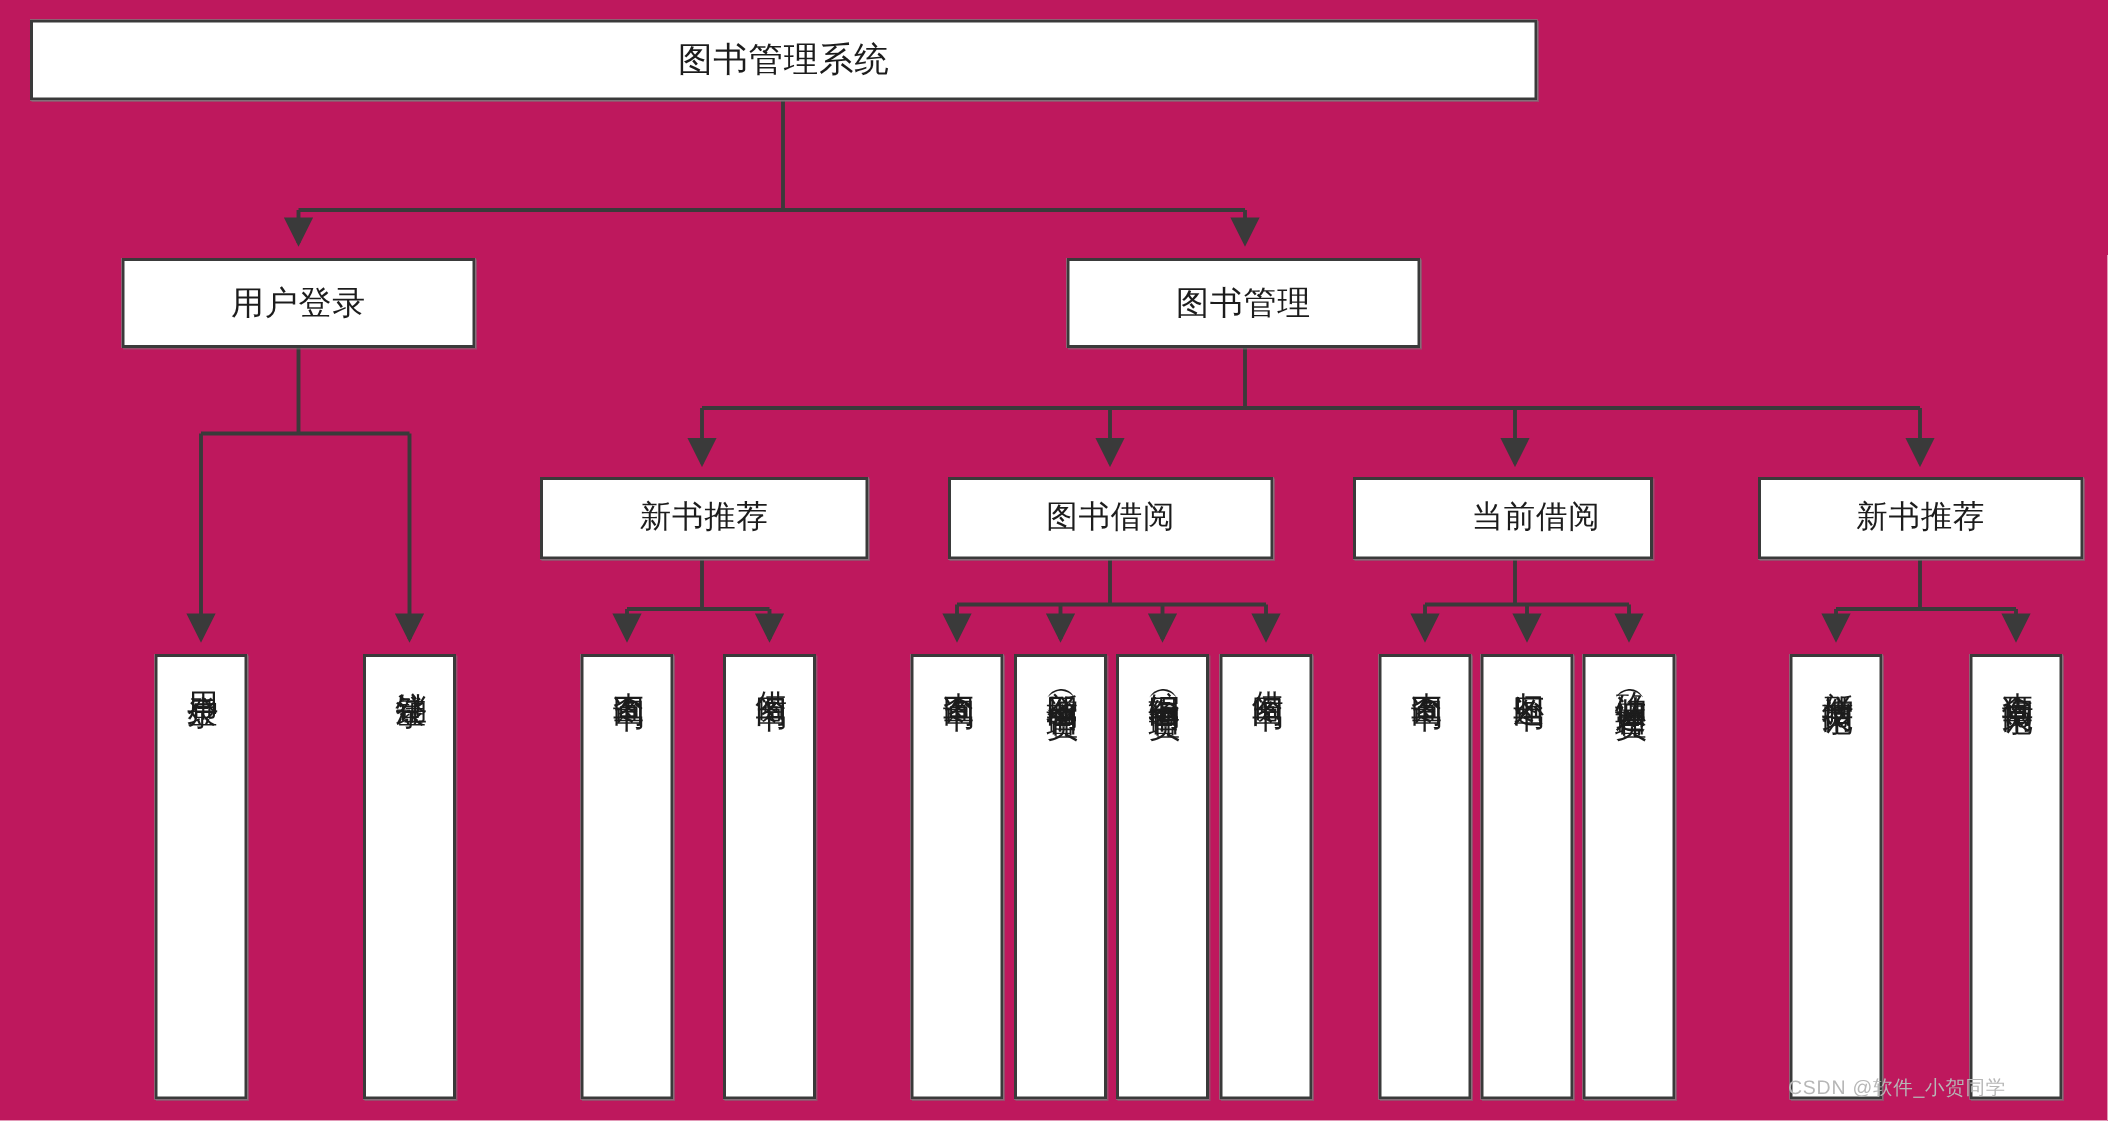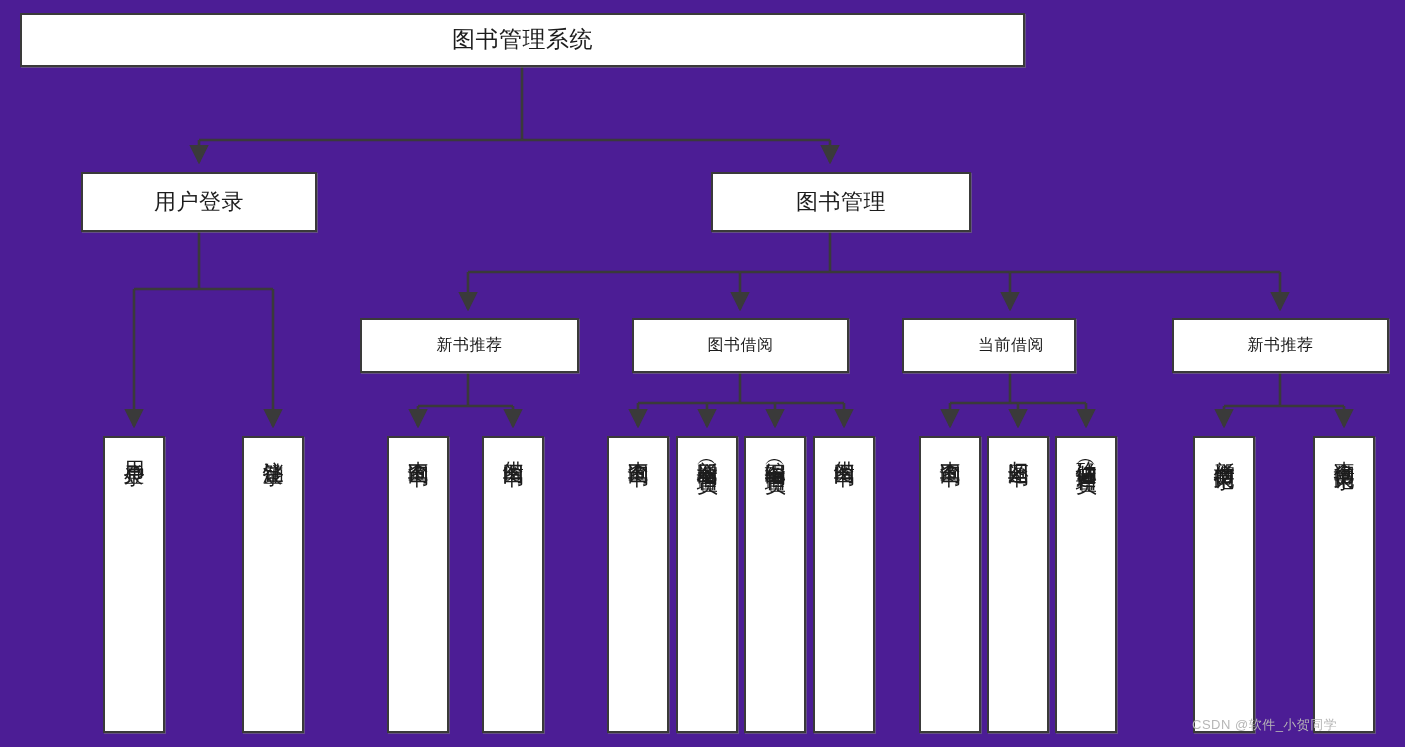--- a/index.html
+++ b/index.html
@@ -7,21 +7,21 @@
     padding: 0;
     background: #ffffff;
   }
   body {
     font-family: "Liberation Sans", "DejaVu Sans", sans-serif;
   }
   #canvas {
     position: relative;
     width: 1405px;
     height: 747px;
-    background: #4c1d95;
+    background: #be185d;
     overflow: hidden;
     text-decoration: underline;
   }
   svg.wires {
     position: absolute;
     left: 0;
     top: 0;
     width: 1405px;
     height: 747px;
     pointer-events: none;
@@ -39,21 +39,21 @@
   }
   .node-label {
     display: block;
     text-align: center;
     line-height: 1.18;
     letter-spacing: 0.5px;
     white-space: nowrap;
   }
   .node.root .node-label { font-size: 23px; }
   .node.level2 .node-label { font-size: 22px; }
-  .node.level3 .node-label { font-size: 16px; }
+  .node.level3 .node-label { font-size: 21px; }
 
   .node.leaf {
     align-items: flex-start;
     justify-content: center;
     padding-top: 6px;
   }
   .node.leaf .node-label {
     writing-mode: vertical-rl;
     text-orientation: upright;
     font-size: 21px;
@@ -125,31 +125,31 @@
     </g>
   </svg>
 
   <div class="node root" style="left: 20px; top: 13px; width: 1005px; height: 54px;">
     <span class="node-label">图书管理系统</span>
   </div>
 
   <div class="node level2" style="left: 81px; top: 172px; width: 236px; height: 60px;">
     <span class="node-label">用户登录</span>
   </div>
-  <div class="node level2" style="left: 711px; top: 172px; width: 260px; height: 60px;">
+  <div class="node level2" style="left: 711px; top: 172px; width: 236px; height: 60px;">
     <span class="node-label">图书管理</span>
   </div>
 
   <div class="node level3" style="left: 360px; top: 318px; width: 219px; height: 55px;">
     <span class="node-label">新书推荐</span>
   </div>
   <div class="node level3" style="left: 632px; top: 318px; width: 217px; height: 55px;">
     <span class="node-label">图书借阅</span>
   </div>
-  <div class="node level3" style="left: 902px; top: 318px; width: 174px; height: 55px; padding-left: 44px;">
+  <div class="node level3" style="left: 902px; top: 318px; width: 200px; height: 55px; padding-left: 44px;">
     <span class="node-label">当前借阅</span>
   </div>
   <div class="node level3" style="left: 1172px; top: 318px; width: 217px; height: 55px;">
     <span class="node-label">新书推荐</span>
   </div>
 
   <div class="node leaf" style="left: 103px; top: 436px; width: 62px; height: 297px;">
     <span class="node-label">用户登录</span>
   </div>
   <div class="node leaf" style="left: 242px; top: 436px; width: 62px; height: 297px;">

